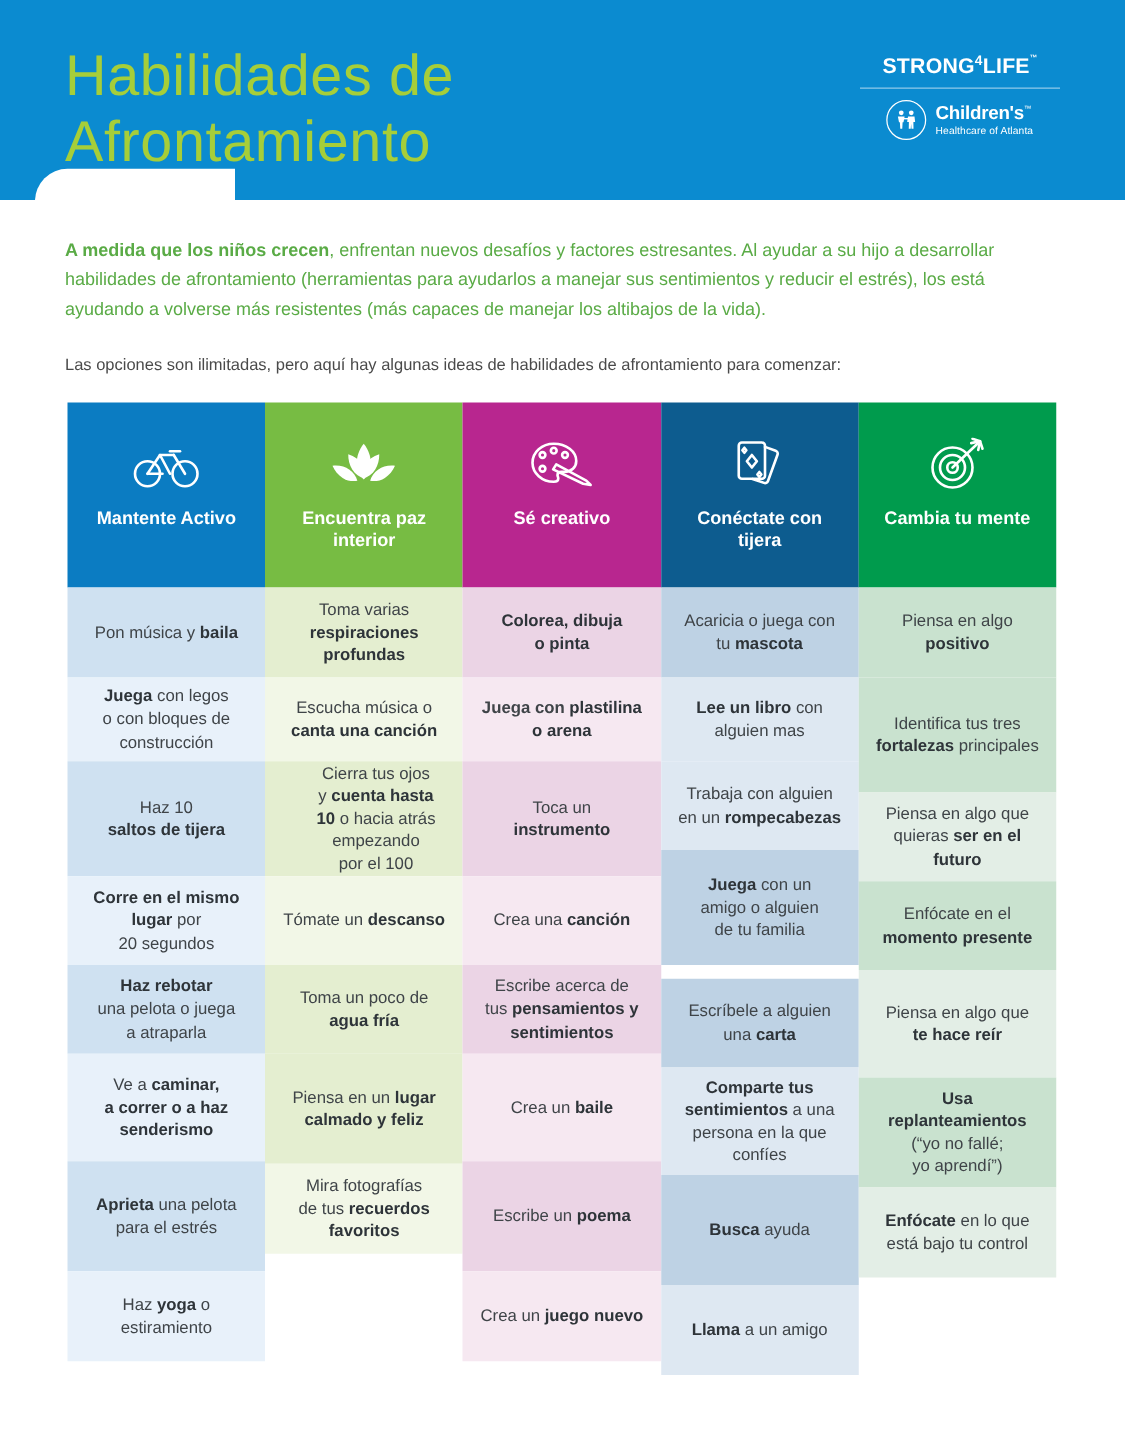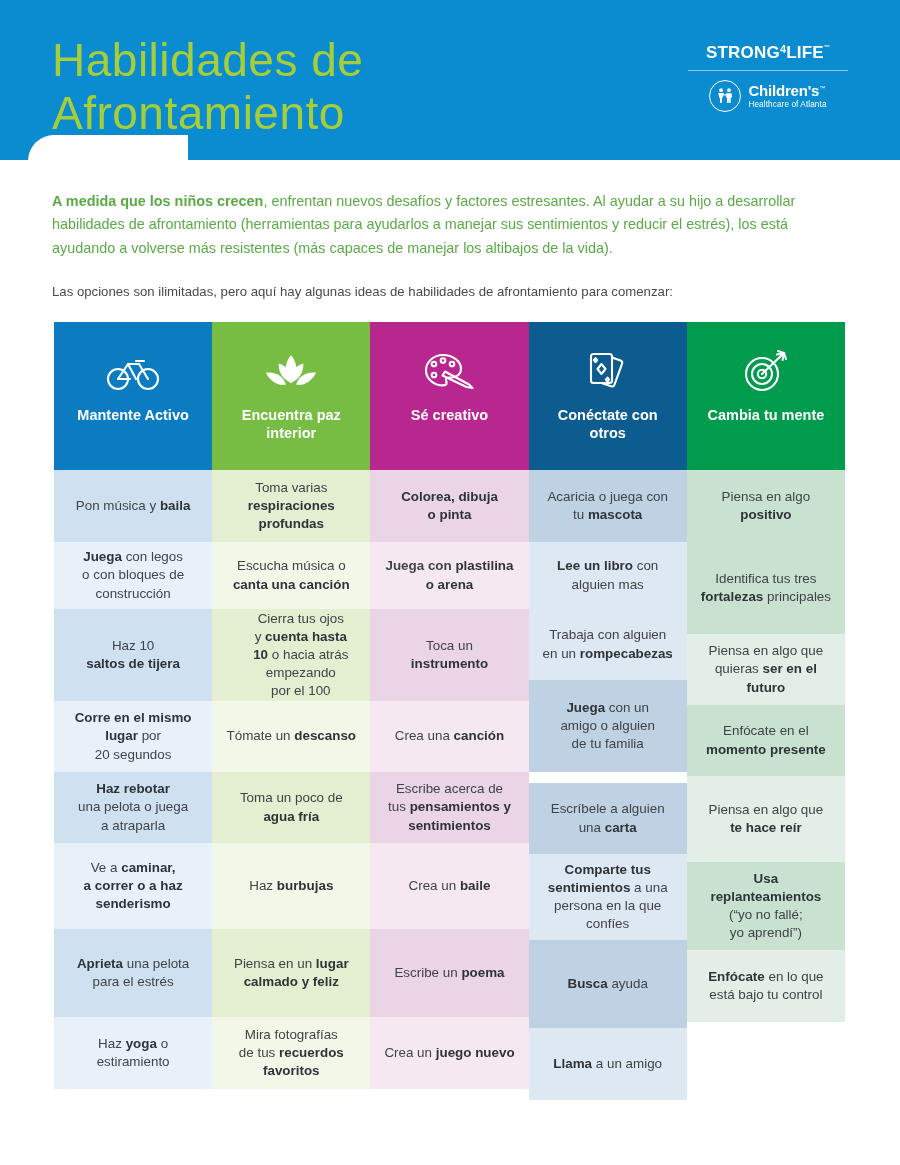--- a/index.html
+++ b/index.html
@@ -276,23 +276,20 @@
 empezando
 por el 100</span></div>
       </div>
       <div class="cell r3" style="background: rgb(242, 247, 231);">
         <div><span style="white-space: pre-line;">Tómate un </span><b style="white-space: pre-line;">descanso</b></div>
       </div>
       <div class="cell r4" style="background: rgb(228, 238, 208);">
         <div><span style="white-space: pre-line;">Toma un poco de
 </span><b style="white-space: pre-line;">agua fría</b></div>
       </div>
-      <div class="cell r5" style="background: rgb(242, 247, 231);">
-        <div><span style="white-space: pre-line;">Haz </span><b style="white-space: pre-line;">burbujas</b></div>
-      </div>
       <div class="cell r6" style="background: rgb(228, 238, 208);">
         <div><span style="white-space: pre-line;">Piensa en un </span><b style="white-space: pre-line;">lugar
 calmado y feliz</b></div>
       </div>
       <div class="cell r7" style="background: rgb(242, 247, 231);">
         <div><span style="white-space: pre-line;">Mira fotografías
 de tus </span><b style="white-space: pre-line;">recuerdos
 favoritos</b></div>
       </div>
     </div>
@@ -349,21 +346,21 @@
             <g stroke="#ffffff" fill="none" stroke-width="2.1" stroke-linecap="round" stroke-linejoin="round">
         <rect x="6" y="4" width="21" height="29" rx="2.5"></rect>
         <path d="M27 7.5l8.5 3.1a2.5 2.5 0 0 1 1.5 3.2l-7.6 21a2.5 2.5 0 0 1-3.2 1.5L17 33.2"></path>
         <path d="M16.5 14 L20.5 19 L16.5 24 L12.5 19z"></path>
         <path d="M10.5 8.2l1.6 2-1.6 2-1.6-2z"></path>
         <path d="M22.5 27.6l1.6 2-1.6 2-1.6-2z"></path>
       </g>
           </svg>
         </div>
         <div class="head-label" style="white-space: pre-line;">Conéctate con
-otros</div>
+tijera</div>
       </div>
       <div class="cell r0" style="background: rgb(190, 210, 228);">
         <div><span style="white-space: pre-line;">Acaricia o juega con
 tu </span><b style="white-space: pre-line;">mascota</b></div>
       </div>
       <div class="cell r1" style="background: rgb(222, 232, 242);">
         <div><b style="white-space: pre-line;">Lee un libro</b><span style="white-space: pre-line;"> con
 alguien mas</span></div>
       </div>
       <div class="cell r3" style="background: rgb(222, 232, 242);">

